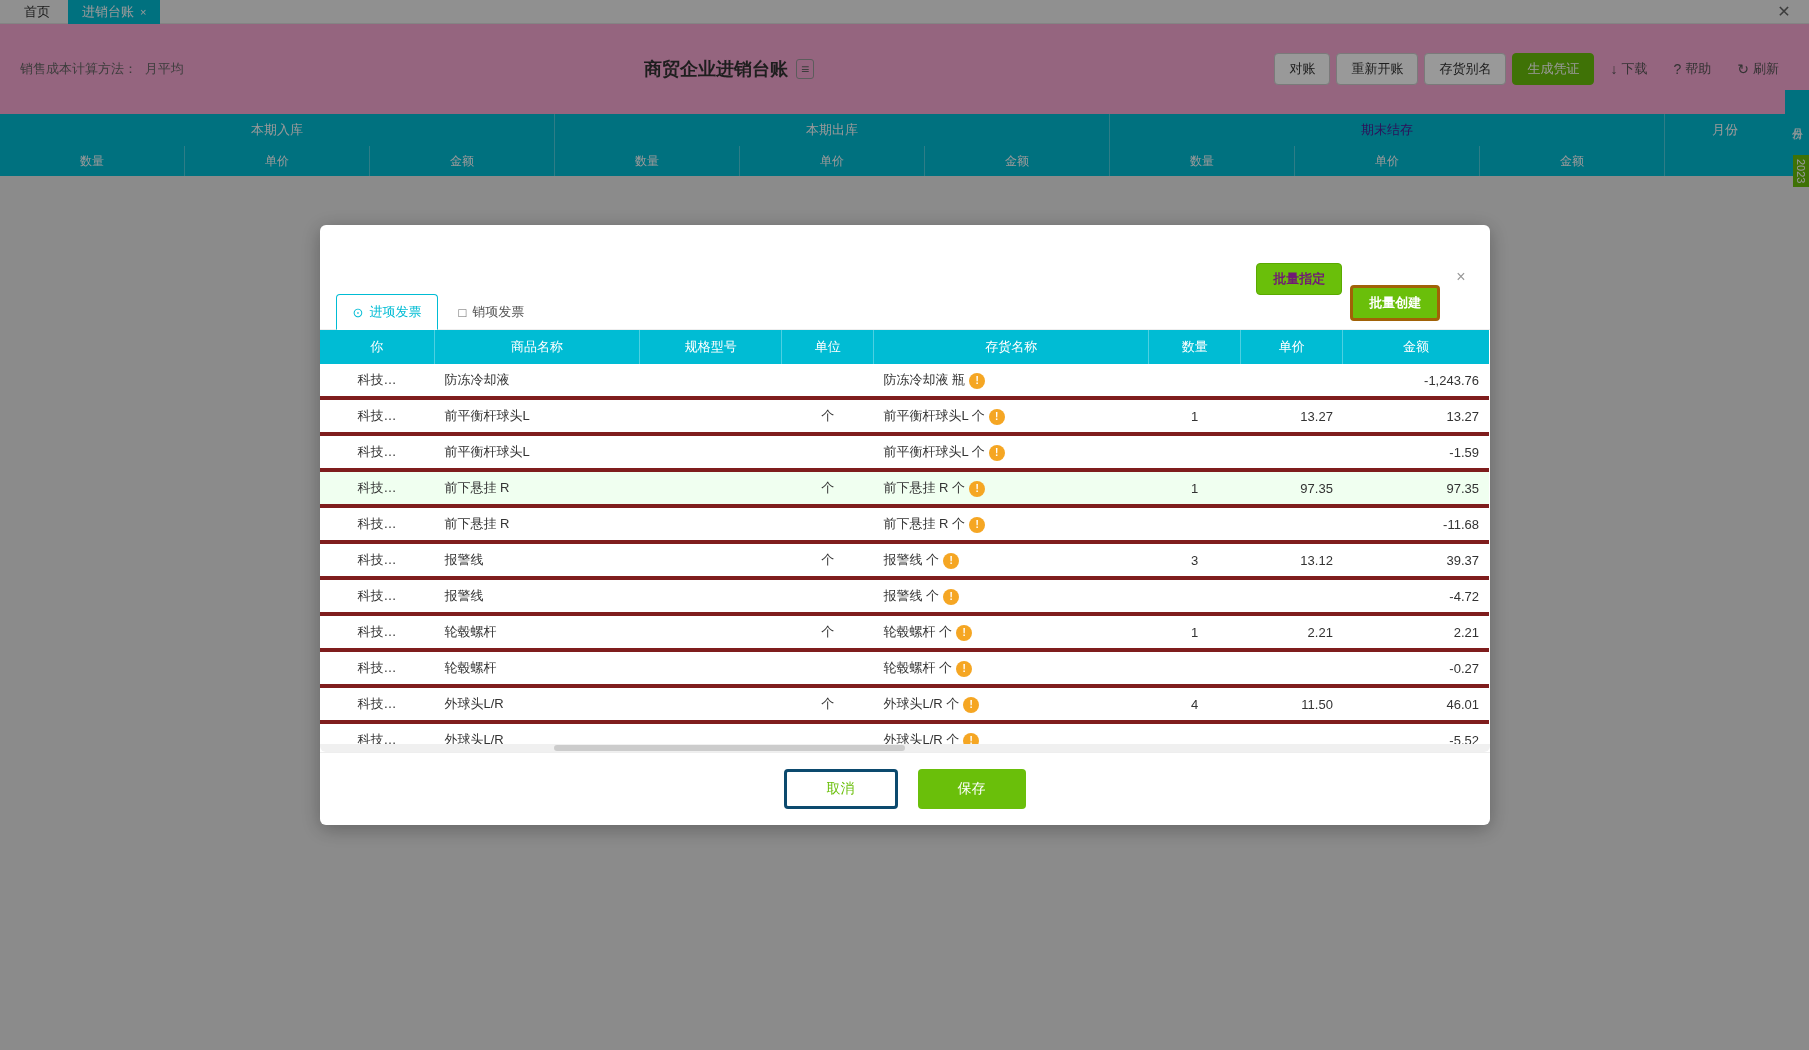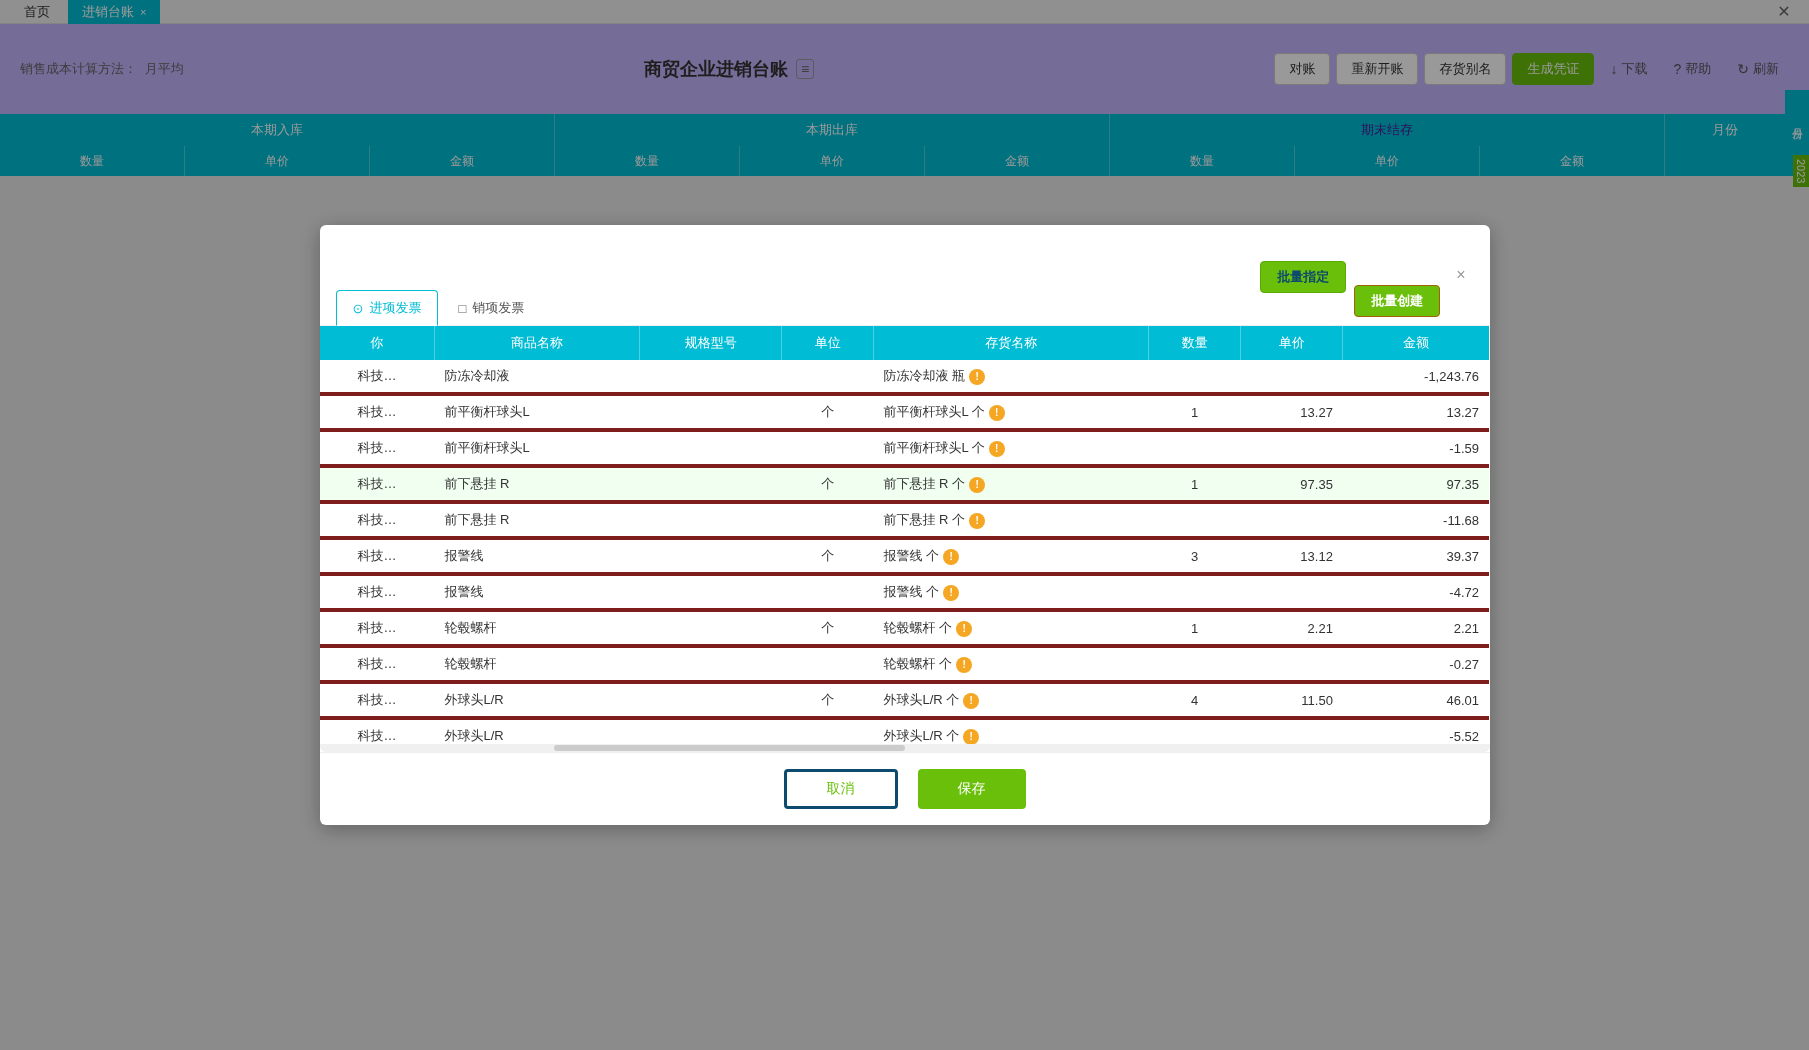--- a/index.html
+++ b/index.html
@@ -64,24 +64,24 @@
     }
     .modal-close {
       margin-left: auto; cursor: pointer; font-size: 16px; color: #999;
       padding: 4px 8px; margin-bottom: 4px;
     }
     .btn-batch {
       padding: 6px 16px; border-radius: 4px; cursor: pointer;
       font-size: 13px; font-weight: bold;
     }
     .btn-batch-assign {
-      background: #6abf0a; color: #0c4a6e; border: 1px solid #5aaa00;
+      background: #6abf0a; color: #701a75; border: 1px solid #5aaa00;
     }
     .btn-batch-create {
-      background: #6abf0a; color: #fff; border: 1px solid #a16207; margin-top: 48px;
+      background: #6abf0a; color: #fff; border: 3px solid #a16207; margin-top: 48px;
     }
 
     
     .modal-table-wrapper { flex: 1; overflow-y: auto; overflow-x: auto; }
     .modal-table {
       width: 100%; border-collapse: collapse; min-width: 900px;
     }
     .modal-table thead tr {
       background: #00bcd4; color: #fff;
     }
@@ -122,21 +122,21 @@
       padding: 8px 40px; border: 3px solid #0c4a6e; border-radius: 4px;
       background: #fff; color: #6abf0a; cursor: pointer; font-size: 14px;
     }
     .btn-save {
       padding: 8px 40px; border-radius: 4px; border: none;
       background: #6abf0a; color: #fff; cursor: pointer; font-size: 14px;
     }
 
     .header-inner {
       display: flex; align-items: center; padding: 0 20px;
-      height: 90px; background: #c4b5fd; position: relative;
+      height: 90px; background: #f9a8d4; position: relative;
     }
   </style>
 </head>
 <body>
 
 <div class="top-bar">
   <div class="tab-home">首页</div>
   <div class="tab-active">
     <span>进销台账</span>
     <span class="tab-close">×</span>

